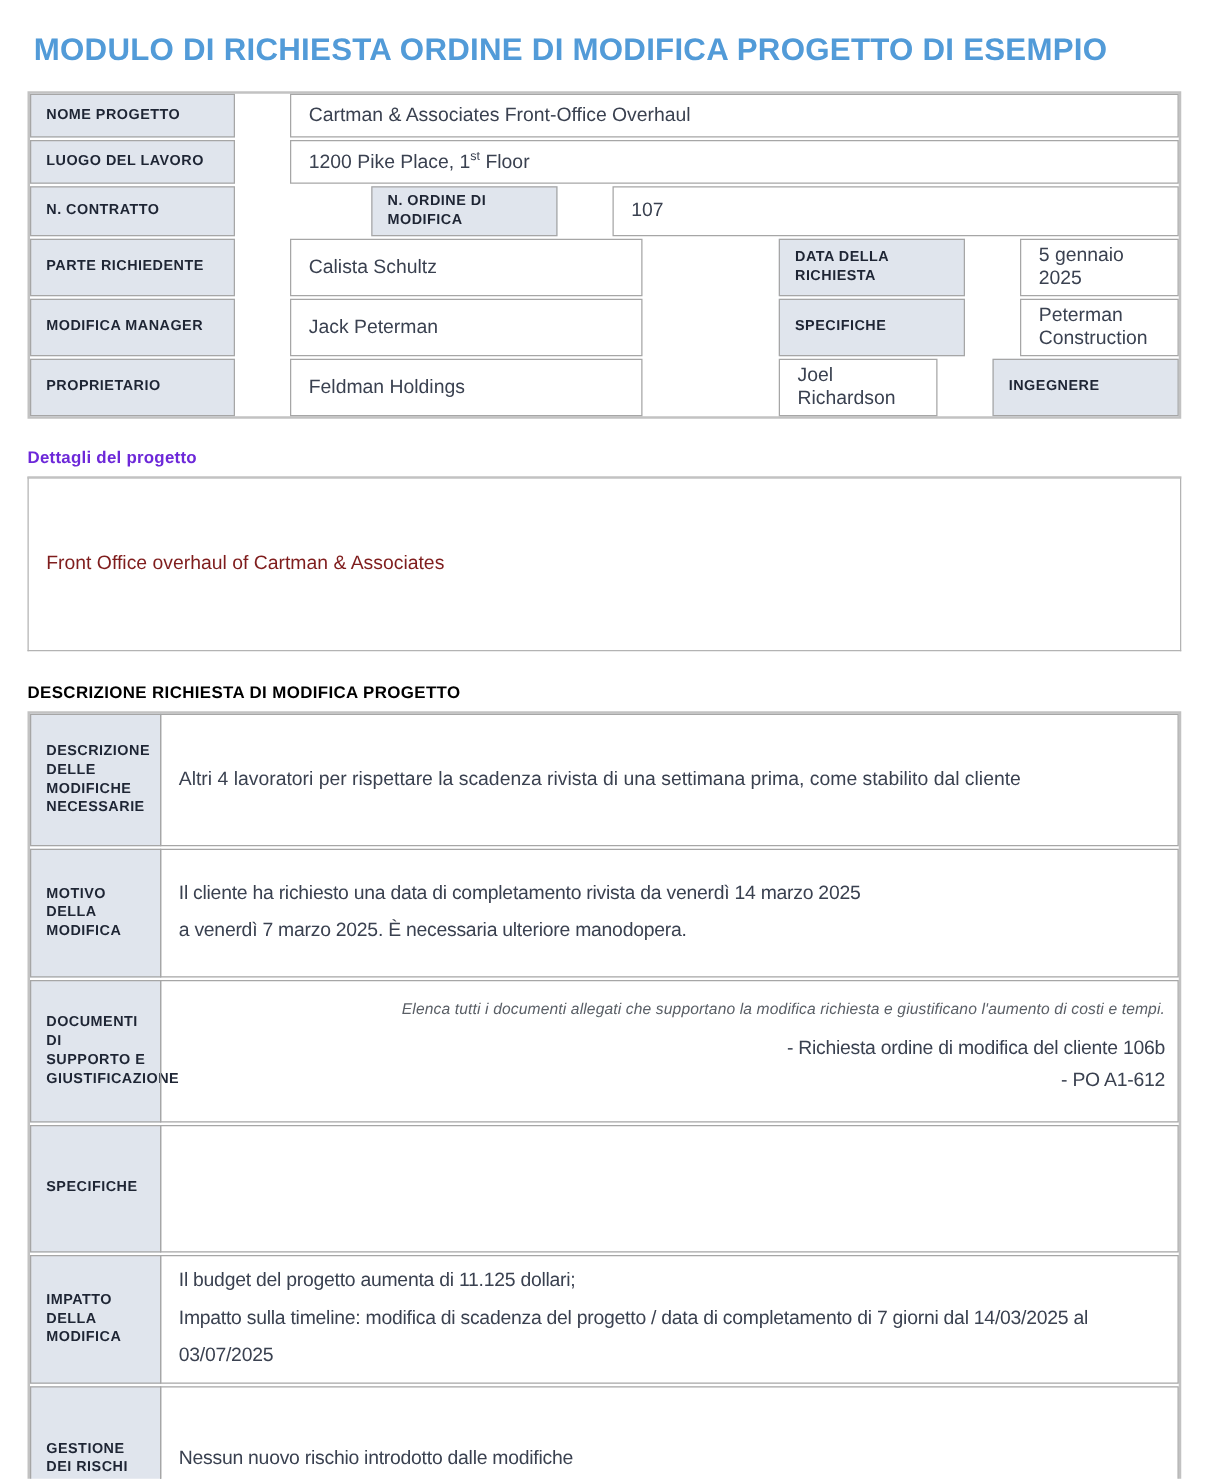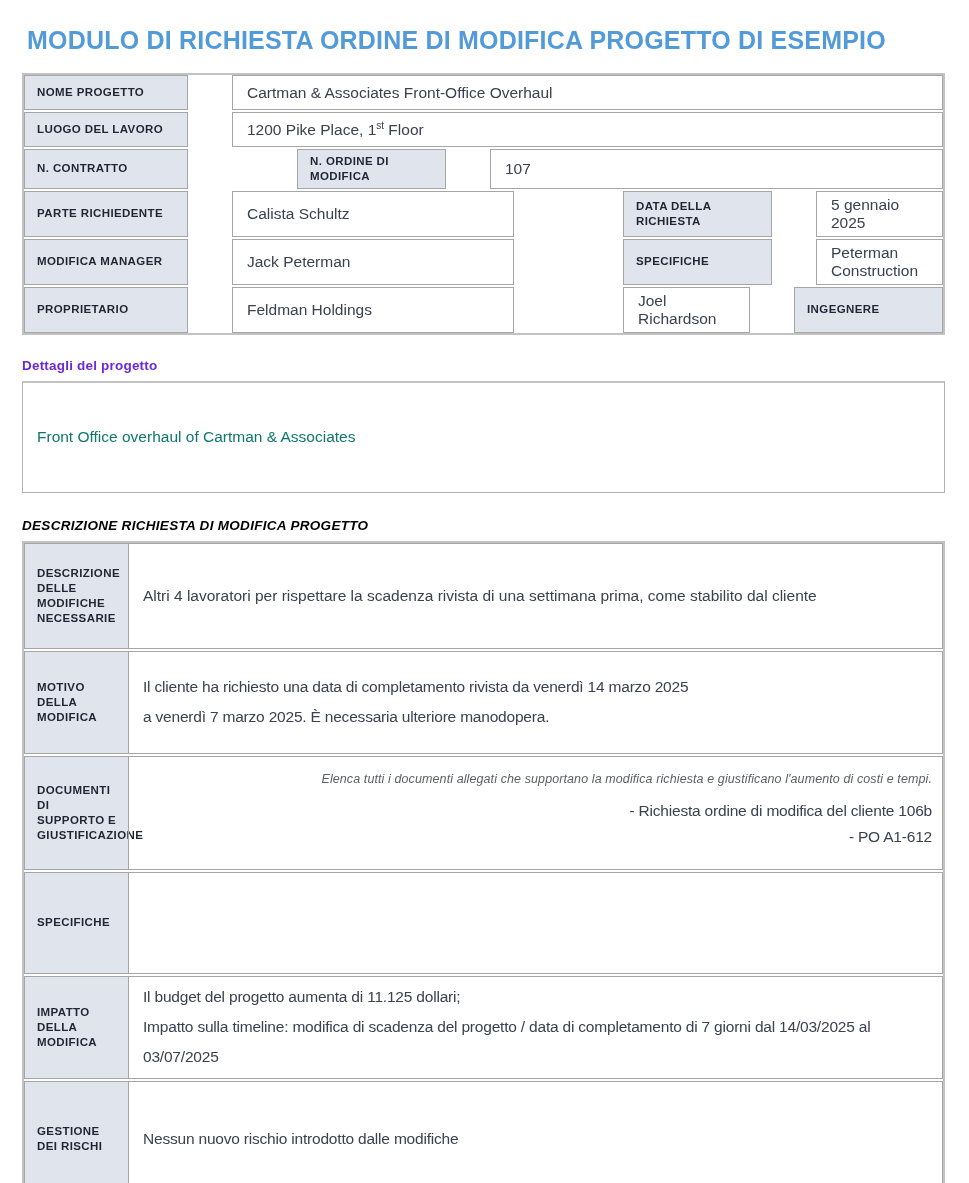--- a/index.html
+++ b/index.html
@@ -45,30 +45,30 @@
   .flex1 { flex: 1; }
   sup { font-size: 10px; vertical-align: super; line-height: 0; }
 
   
   .h-details {
     font-size: 13.5px; font-weight: 700; color: #6d28d9;
     letter-spacing: 0.2px; margin: 23px 0 8px 0;
   }
   .h-change {
     font-size: 13.5px; font-weight: 700; color: #000000;
-    letter-spacing: 0.3px; margin: 25px 0 8px 0; text-transform: uppercase; font-style: italic;
+    letter-spacing: 0.3px; margin: 25px 0 8px 0; text-transform: uppercase;
   }
 
   
   .details-box {
-    width: 923px; height: 112px;
+    width: 923px; height: 140px;
     border: 1px solid #b3b3b3; border-top: 2px solid #c2c2c2;
     display: flex; align-items: center;
     padding: 0 14px;
-    font-size: 15.5px; color: #0f766e;
+    font-size: 15.5px; color: #7f1d1d;
   }
 
   
   .chg-tbl { border-bottom-width: 3px; }
   .chg-lbl { width: 105px; flex: none; }
   .chg-val { flex: 1; line-height: 1.55; }
   .r0 { min-height: 106px; }
   .r1 { min-height: 103px; }
   .r2 { min-height: 114px; }
   .r3 { min-height: 102px; border-radius: 17px; }

